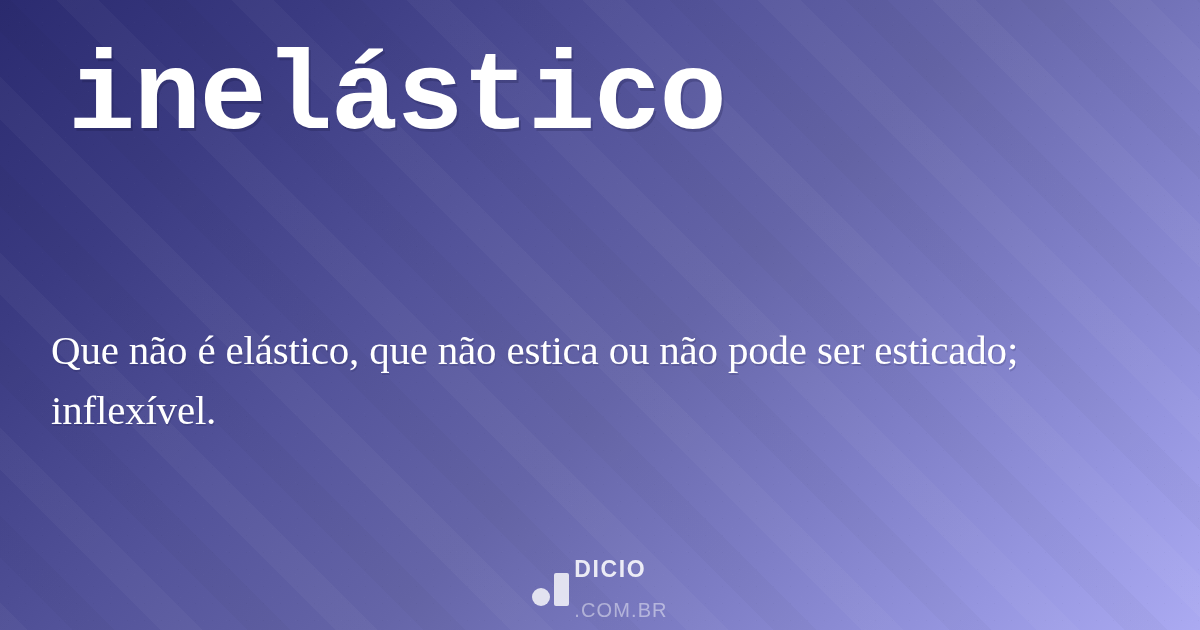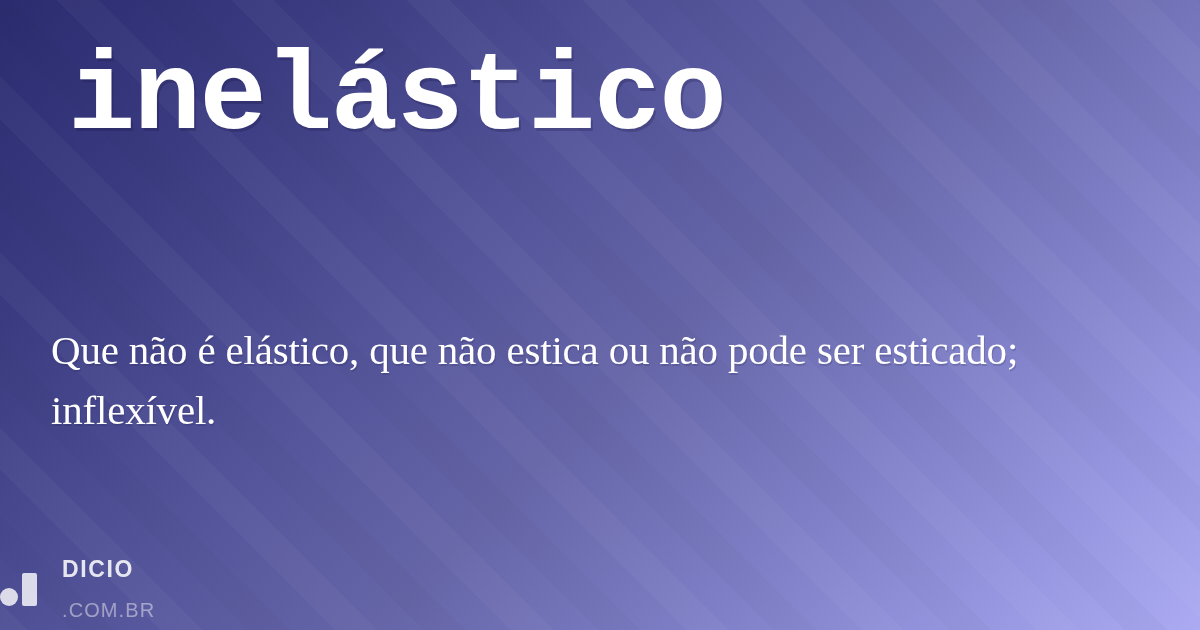--- a/index.html
+++ b/index.html
@@ -97,22 +97,22 @@
   }
 
   #logo {
     position: absolute;
     left: 0;
     right: 0;
     bottom: 18px;
     height: 46px;
     display: flex;
     align-items: center;
-    justify-content: flex-start;
-    gap: 25px;
+    justify-content: center;
+    gap: 5px;
   }
 
   #logo-mark {
     display: flex;
     align-items: flex-end;
     gap: 4px;
     height: 34px;
   }
   #logo-dot {
     width: 18px;

